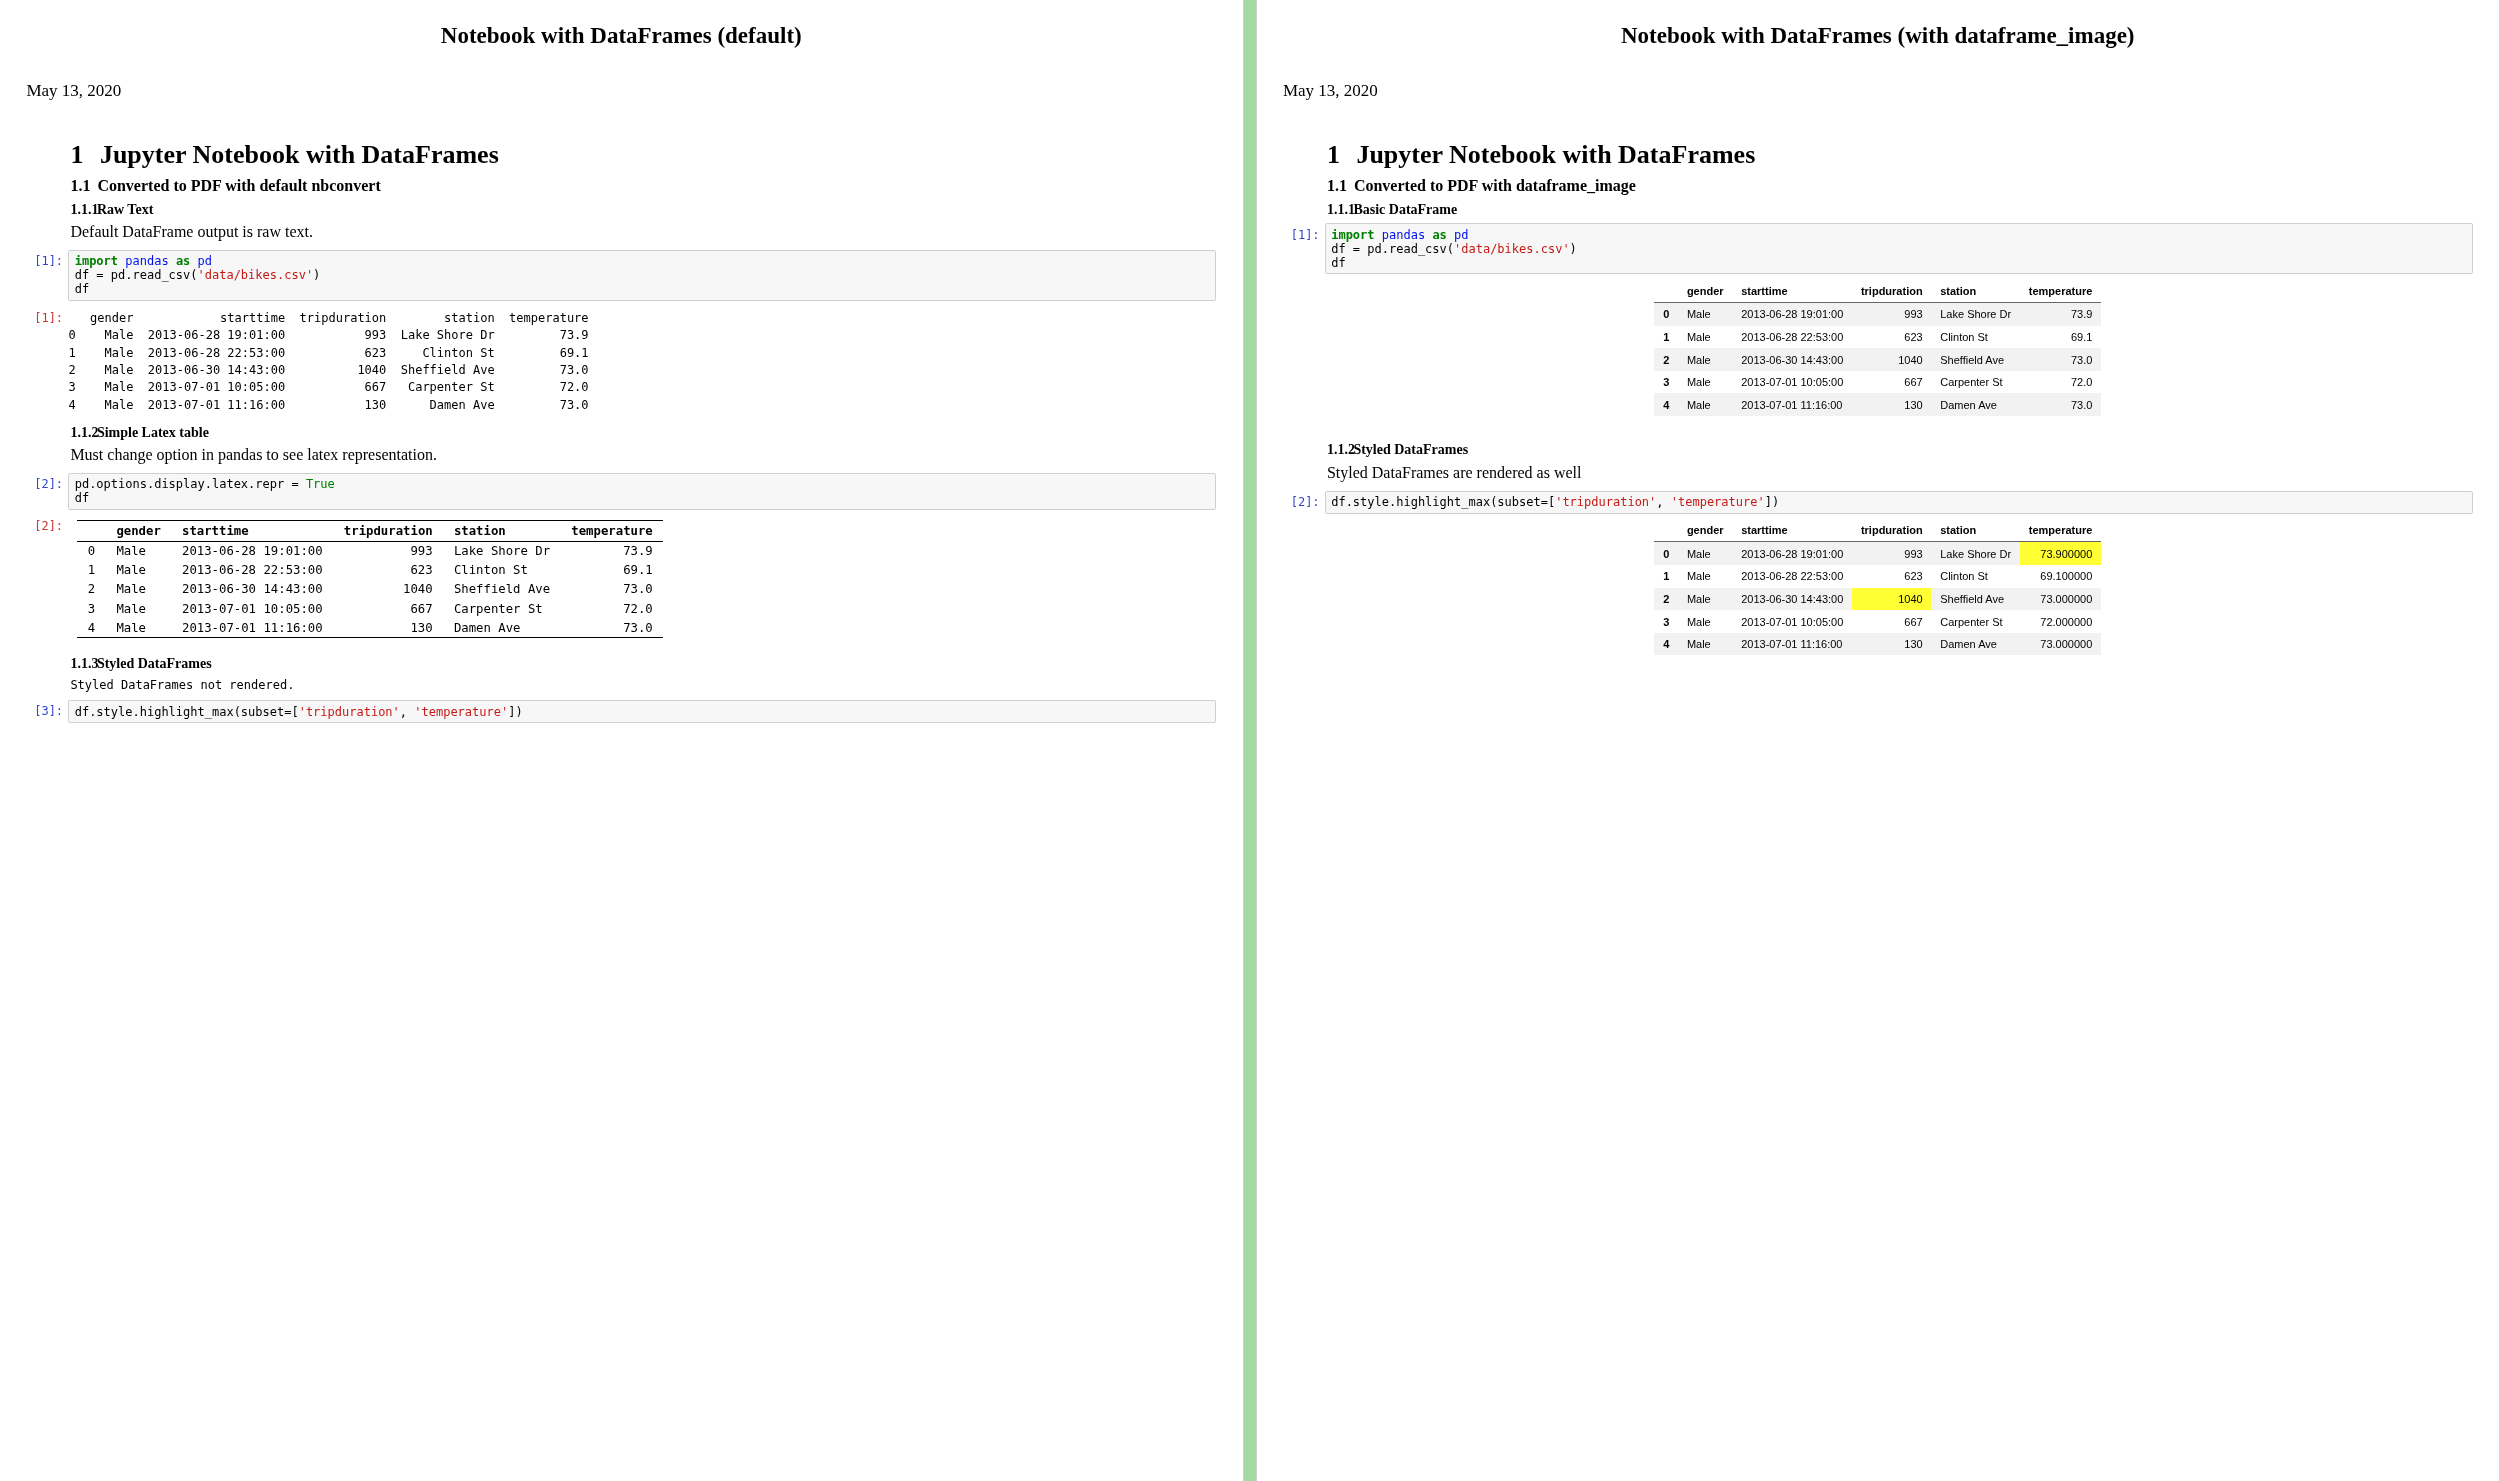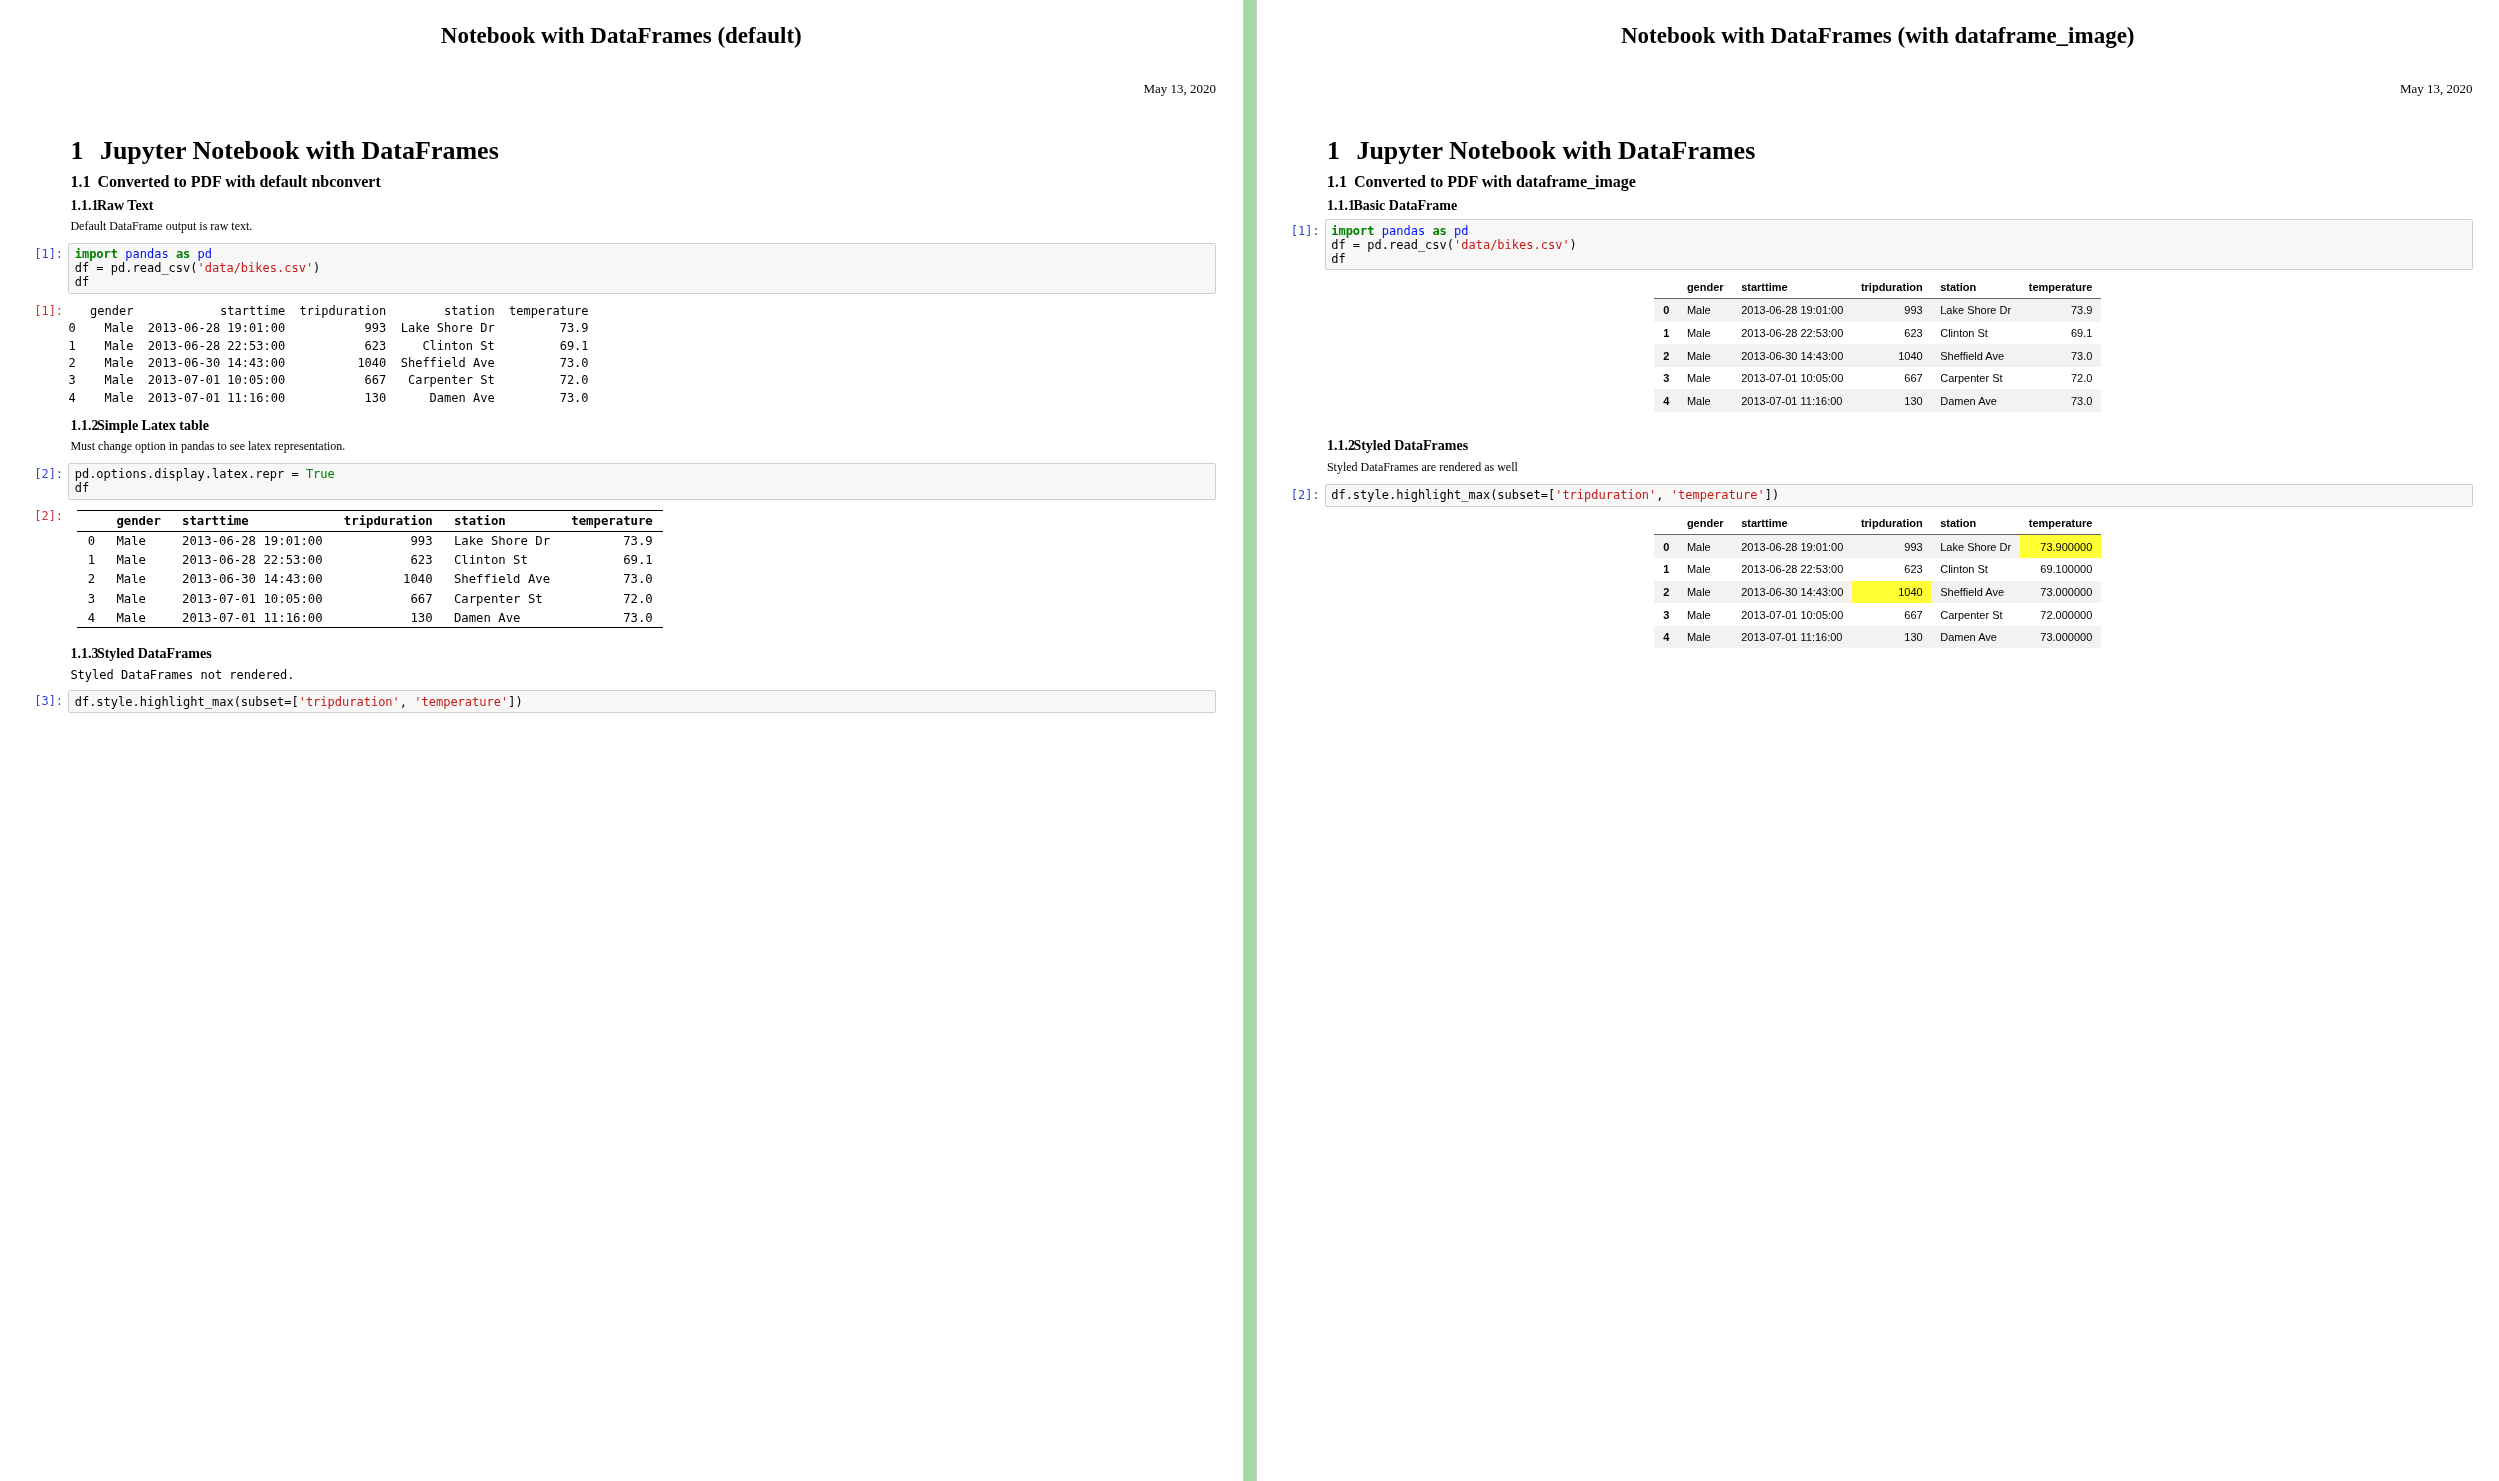--- a/index.html
+++ b/index.html
@@ -21,28 +21,28 @@
     border-right: 1.8px solid #d0d0d0;
   }
   .pane { padding: 12.3px 26.4px 26.4px 26.4px; }
   .doc-title {
     text-align: center;
     font-size: 23px;
     margin: 10.6px 0 32px 0;
     font-weight: bold;
   }
   .doc-date {
-    text-align: right;
-    font-size: 13px;
+    text-align: left;
+    font-size: 17px;
     margin-bottom: 39px;
   }
   .sec1 { font-size: 26px; font-weight: bold; margin: 8.8px 0 7px 0; }
   .sec2 { font-size: 16px; font-weight: bold; margin: 7px 0 5.3px 0; }
   .sec3 { font-size: 14px; font-weight: bold; margin: 7px 0 5.3px 0; }
-  .para { font-size: 12px; margin: 5.3px 0 8.8px 0; }
+  .para { font-size: 16px; margin: 5.3px 0 8.8px 0; }
 
   .cell {
     display: grid;
     grid-template-columns: 42px 1fr;
     gap: 0;
     margin: 5.3px 0;
   }
   .prompt {
     font-family: "Menlo","DejaVu Sans Mono","Consolas",monospace;
     font-size: 12px;

